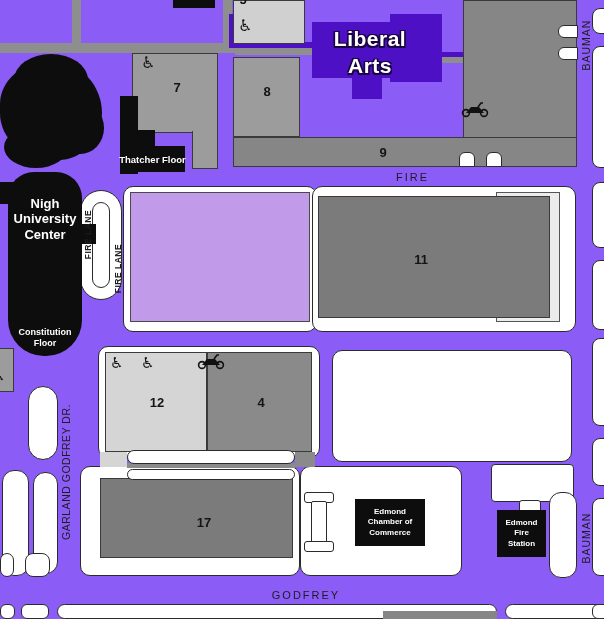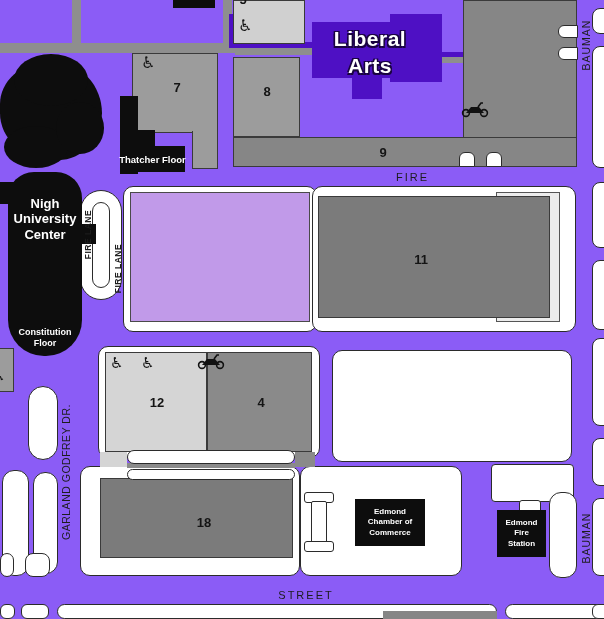--- a/index.html
+++ b/index.html
@@ -159,24 +159,24 @@
     <path d="M18,7 L21,3 L23,3" fill="none" stroke="#111" stroke-width="1.6"></path>
   </svg>
 
   <div class="abs lbl lotnum" style="left:236px;top:-9px;width:14px;height:16px;">5</div>
   <div class="abs lbl lotnum" style="left:168px;top:78px;width:18px;height:18px;">7</div>
   <div class="abs lbl lotnum" style="left:258px;top:82px;width:18px;height:18px;">8</div>
   <div class="abs lbl lotnum" style="left:371px;top:142px;width:24px;height:20px;">9</div>
   <div class="abs lbl lotnum" style="left:407px;top:248px;width:28px;height:22px;">11</div>
   <div class="abs lbl lotnum" style="left:146px;top:392px;width:22px;height:20px;">12</div>
   <div class="abs lbl lotnum" style="left:250px;top:392px;width:22px;height:20px;">4</div>
-  <div class="abs lbl lotnum" style="left:192px;top:512px;width:24px;height:20px;">18</div>
+  <div class="abs lbl lotnum" style="left:192px;top:512px;width:24px;height:20px;">17</div>
 
 
   <div class="abs lbl street" style="left:385px;top:170px;width:55px;height:14px;">FIRE</div>
-  <div class="abs lbl street" style="left:266px;top:588px;width:80px;height:14px;">STREET</div>
+  <div class="abs lbl street" style="left:266px;top:588px;width:80px;height:14px;">GODFREY</div>
   <div class="abs lbl street-sm vert" style="left:560px;top:38px;width:52px;height:14px;">BAUMAN</div>
   <div class="abs lbl street-sm vert" style="left:560px;top:531px;width:52px;height:14px;">BAUMAN</div>
   <div class="abs lbl street-sm vert" style="left:-10px;top:465px;width:152px;height:14px;letter-spacing:0.5px;">GARLAND GODFREY DR.</div>
   <div class="abs lbl firelane vert" style="left:59px;top:228px;width:56px;height:13px;">FIRE LANE</div>
   <div class="abs lbl firelane vert" style="left:89px;top:262px;width:56px;height:13px;">FIRE LANE</div>
 
 </div>
 
 </body></html>

